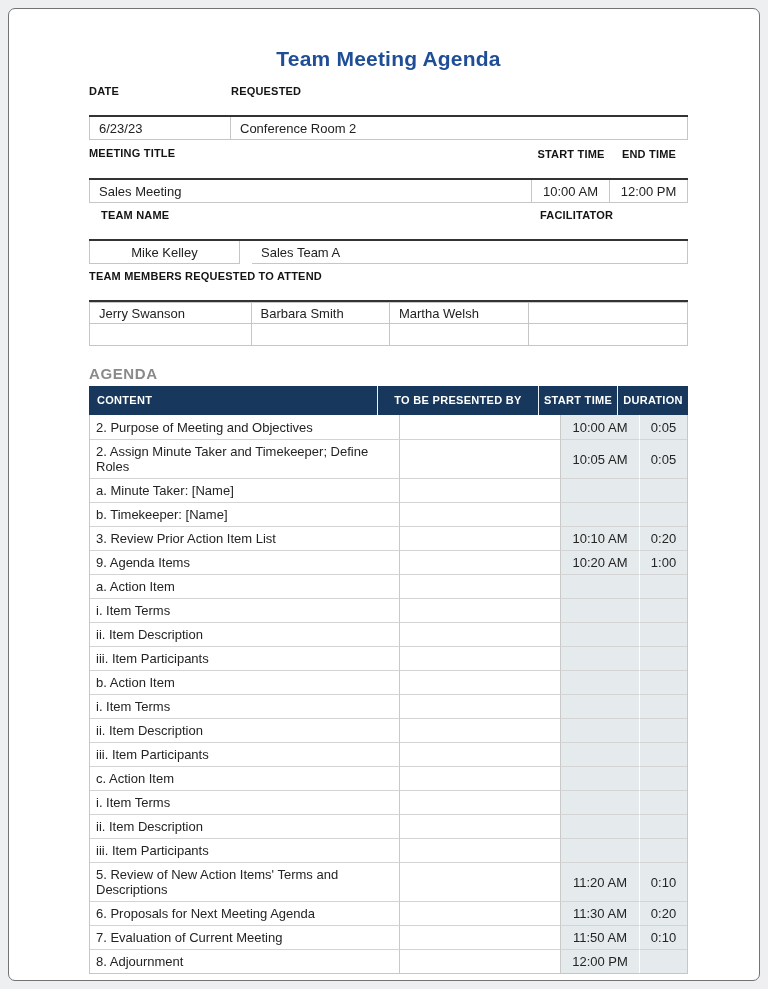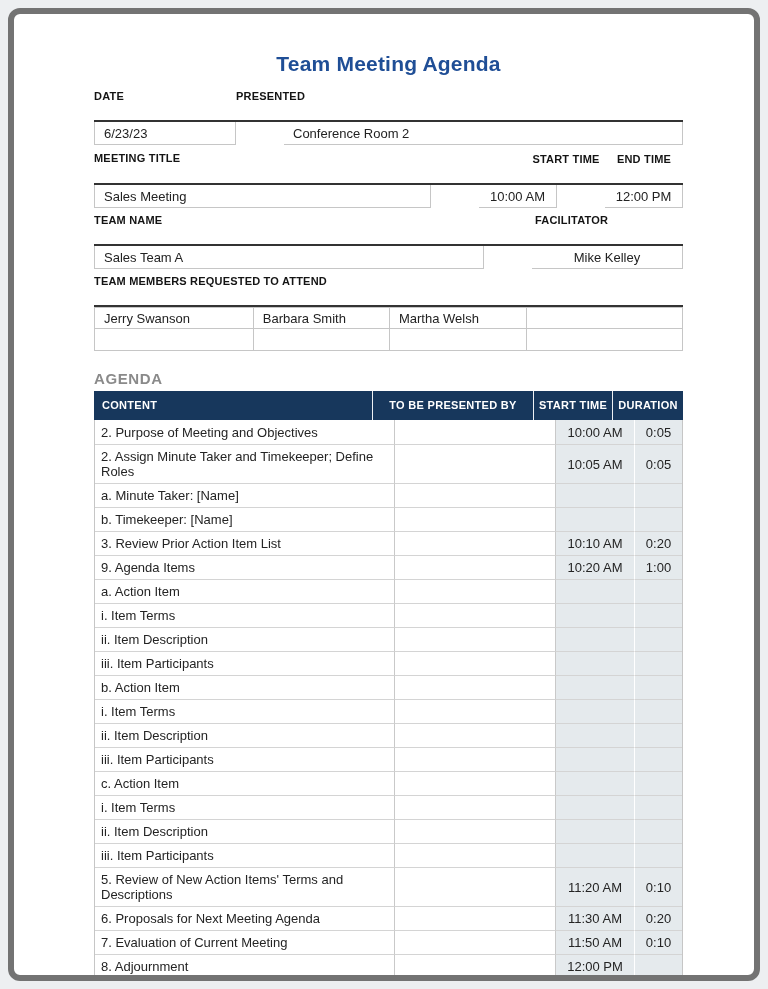--- a/index.html
+++ b/index.html
@@ -9,22 +9,22 @@
     font-family: "Liberation Sans", sans-serif;
     color: #222;
     -webkit-font-smoothing: antialiased;
   }
   .card {
     position: relative;
     margin: 8px auto 0 auto;
     width: 752px;
     height: 973px;
     background: #ffffff;
-    border: 6px solid #737373;
-    border-radius: 12px;
+    border: 1px solid #737373;
+    border-radius: 7px;
     overflow: hidden;
   }
   .content { padding: 0 71px 0 80px; }
 
   .doc-title {
     margin: 38px 0 14px 0;
     text-align: center;
     font-size: 21px;
     font-weight: bold;
     letter-spacing: 0.2px;
@@ -41,21 +41,21 @@
   .lbl {
     font-size: 11px;
     font-weight: bold;
     color: #141414;
     letter-spacing: 0.2px;
     line-height: 12px;
   }
   .lbl.center { text-align: center; }
 
   
-  .in-row { display: flex; gap: 48px; }
+  .in-row { display: flex; }
   .cell {
     min-height: 23px;
     border: 1px solid #c6c6c6;
     border-top: none;
     background: #fff;
     display: flex;
     align-items: center;
     padding: 2px 9px;
     font-size: 13px;
     color: #222;
@@ -63,21 +63,21 @@
   .cell + .cell { border-left: none; }
   .cell.center { justify-content: center; padding: 2px 2px; }
   .in-row .cell { border-top: 1px solid #c6c6c6; }
   .label-row + .in-row .cell { border-top: none; }
 
   
   .w-date { width: 142px; }
   .w-loc  { flex: 1; }
   .w-title { flex: 1; }
   .w-time { width: 78px; }
-  .w-team { flex: 1; }
+  .w-team { flex: 1; margin-left: 12px; }
   .w-fac  { width: 151px; }
   .gap-a { margin-top: 7px; }
   .gap-b { margin-top: 6px; }
   .lblrow-b .lbl-title { padding-bottom: 1px; }
   .fac-lbl { padding-left: 3px; }
 
   
   .mrow { display: flex; }
   .mcell {
     height: 22px;
@@ -150,21 +150,21 @@
 </head>
 <body>
 
 <div class="card">
   <div class="content">
 
     <h1 class="doc-title">Team Meeting Agenda</h1>
 
     <div class="label-row">
       <div class="lbl w-date">DATE</div>
-      <div class="lbl w-loc">PRESENTED</div>
+      <div class="lbl w-loc">REQUESTED</div>
     </div>
     <div class="in-row">
       <div class="cell w-date">6/23/23</div>
       <div class="cell w-loc">Conference Room 2</div>
     </div>
 
     <div class="label-row lblrow-b gap-a">
       <div class="lbl w-title lbl-title">MEETING TITLE</div>
       <div class="lbl w-time center">START TIME</div>
       <div class="lbl w-time center">END TIME</div>
@@ -173,22 +173,22 @@
       <div class="cell w-title">Sales Meeting</div>
       <div class="cell w-time center">10:00 AM</div>
       <div class="cell w-time center">12:00 PM</div>
     </div>
 
     <div class="label-row gap-b">
       <div class="lbl w-team">TEAM NAME</div>
       <div class="lbl w-fac fac-lbl">FACILITATOR</div>
     </div>
     <div class="in-row">
+      <div class="cell w-fac center">Mike Kelley</div>
       <div class="cell w-team">Sales Team A</div>
-      <div class="cell w-fac center">Mike Kelley</div>
     </div>
 
     <div class="label-row gap-b">
       <div class="lbl">TEAM MEMBERS REQUESTED TO ATTEND</div>
     </div>
     <div id="members-body">
         <div class="mrow">
     <div class="mcell">Jerry Swanson</div>
     <div class="mcell">Barbara Smith</div>
     <div class="mcell">Martha Welsh</div>

